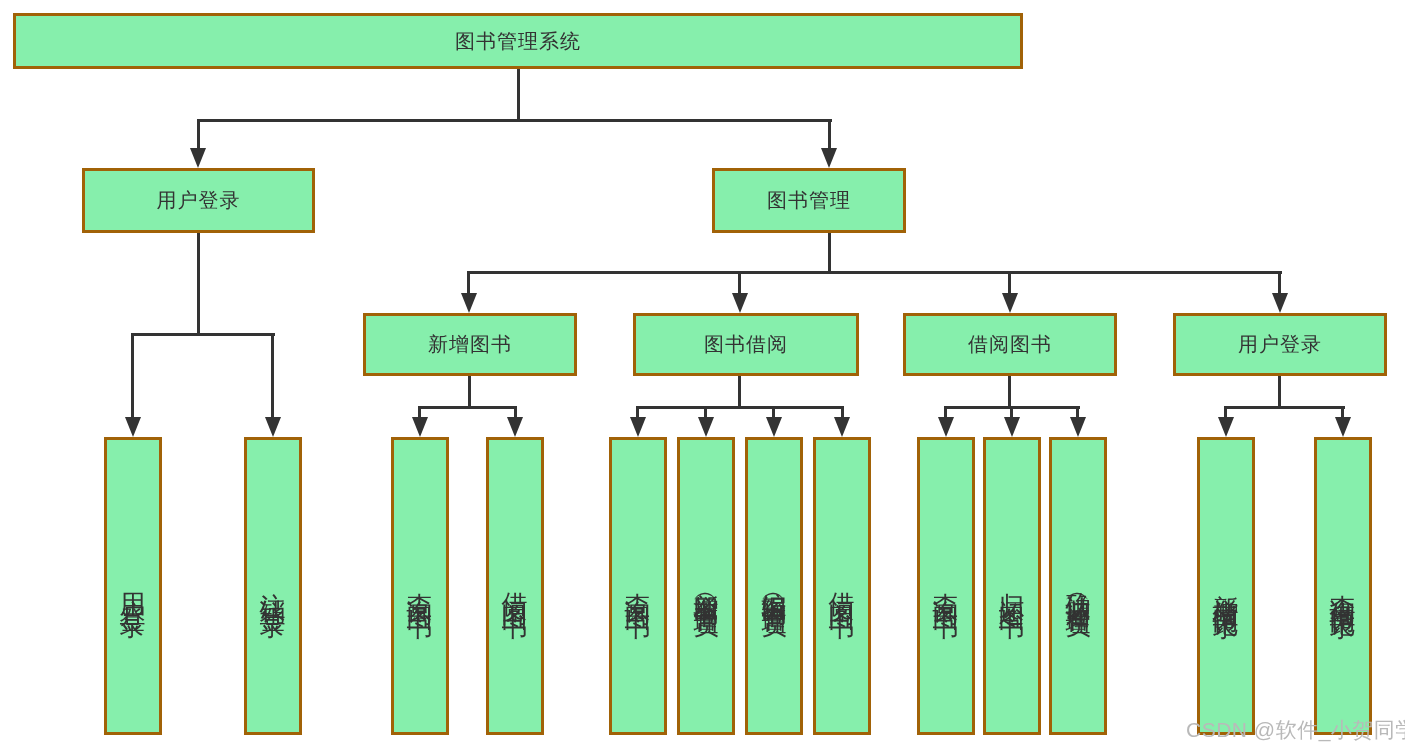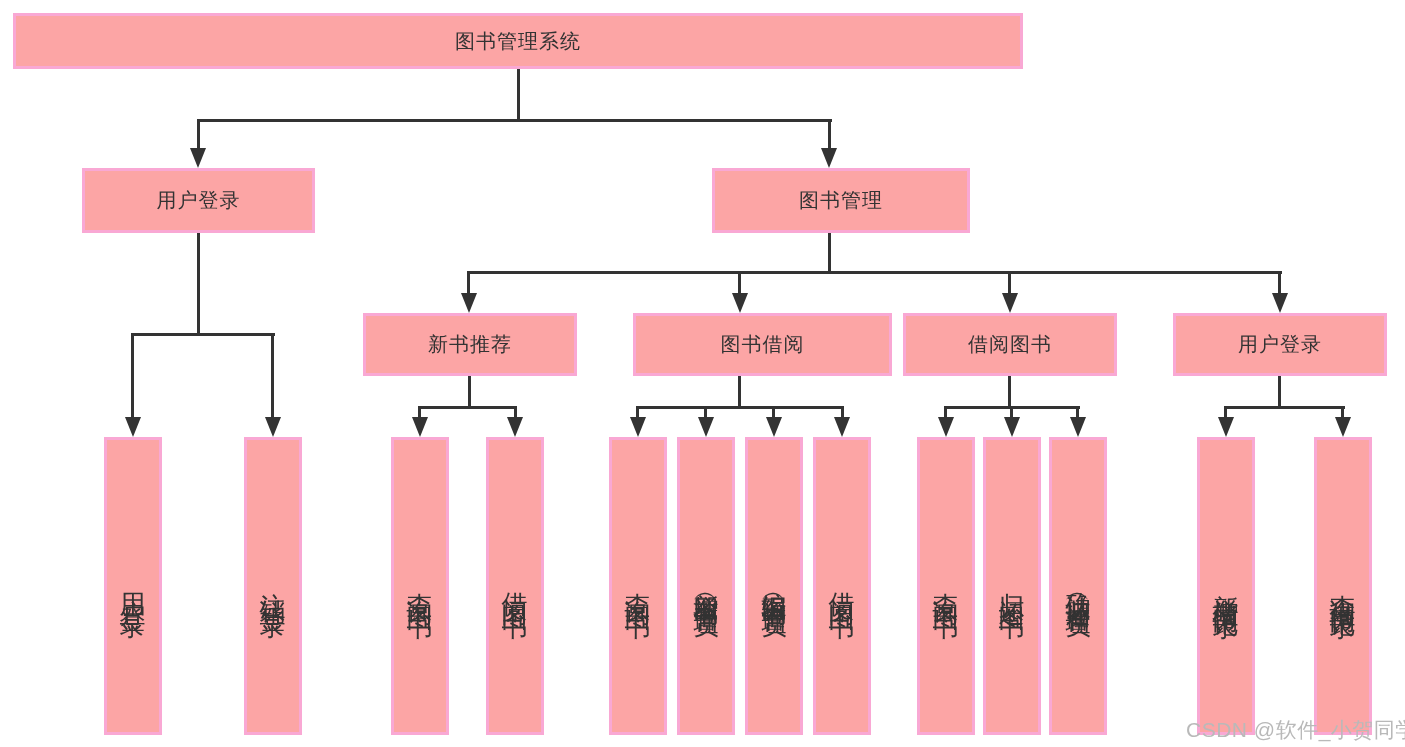--- a/index.html
+++ b/index.html
@@ -4,21 +4,21 @@
 <style>
   html,body { margin:0; padding:0; background:#ffffff; }
   #stage {
     position:relative; width:1405px; height:747px;
     background:#ffffff; overflow:hidden;
     font-family:"Liberation Sans", sans-serif;
     color:#333333;
   }
   .box {
     position:absolute; box-sizing:border-box;
-    border:3px solid #f9a8d4; background:#fca5a5;
+    border:3px solid #a16207; background:#86efac;
     display:flex; align-items:center; justify-content:center;
     font-size:20px; color:#333333; letter-spacing:1px;
   }
   .leaf {
     writing-mode:vertical-rl; text-orientation:mixed;
     font-size:26px; line-height:1;
   }
   .ls4 { letter-spacing:7px; }
   .ls6 { letter-spacing:4px; }
   .ls9 { letter-spacing:3px; font-size:25px; }
@@ -43,42 +43,42 @@
   <div class="box" style="left:13px; top:13px; width:1010px; height:56px;">图书管理系统</div>
 
   <div class="line" style="left:517px; top:69px; width:3px; height:53px;"></div>
   <div class="line" style="left:197px; top:119px; width:635px; height:3px;"></div>
   <div class="line" style="left:197px; top:119px; width:3px; height:31px;"></div>
   <div class="arrow" style="left:190px; top:148px;"></div>
   <div class="line" style="left:828px; top:119px; width:3px; height:31px;"></div>
   <div class="arrow" style="left:821px; top:148px;"></div>
 
   <div class="box" style="left:82px; top:168px; width:233px; height:65px;">用户登录</div>
-  <div class="box" style="left:712px; top:168px; width:258px; height:65px;">图书管理</div>
+  <div class="box" style="left:712px; top:168px; width:194px; height:65px;">图书管理</div>
 
   <div class="line" style="left:197px; top:233px; width:3px; height:102px;"></div>
   <div class="line" style="left:131px; top:333px; width:144px; height:3px;"></div>
   <div class="line" style="left:131px; top:333px; width:3px; height:86px;"></div>
   <div class="arrow" style="left:125px; top:417px;"></div>
   <div class="line" style="left:271px; top:333px; width:3px; height:86px;"></div>
   <div class="arrow" style="left:265px; top:417px;"></div>
 
   <div class="line" style="left:828px; top:233px; width:3px; height:41px;"></div>
   <div class="line" style="left:467px; top:271px; width:815px; height:3px;"></div>
   <div class="line" style="left:467px; top:271px; width:3px; height:24px;"></div>
   <div class="arrow" style="left:461px; top:293px;"></div>
   <div class="line" style="left:738px; top:271px; width:3px; height:24px;"></div>
   <div class="arrow" style="left:732px; top:293px;"></div>
   <div class="line" style="left:1008px; top:271px; width:3px; height:24px;"></div>
   <div class="arrow" style="left:1002px; top:293px;"></div>
   <div class="line" style="left:1278px; top:271px; width:3px; height:24px;"></div>
   <div class="arrow" style="left:1272px; top:293px;"></div>
 
-  <div class="box" style="left:363px; top:313px; width:214px; height:63px;">新书推荐</div>
-  <div class="box" style="left:633px; top:313px; width:259px; height:63px;">图书借阅</div>
+  <div class="box" style="left:363px; top:313px; width:214px; height:63px;">新增图书</div>
+  <div class="box" style="left:633px; top:313px; width:226px; height:63px;">图书借阅</div>
   <div class="box" style="left:903px; top:313px; width:214px; height:63px;">借阅图书</div>
   <div class="box" style="left:1173px; top:313px; width:214px; height:63px;">用户登录</div>
 
   <div class="line" style="left:468px; top:376px; width:3px; height:33px;"></div>
   <div class="line" style="left:418px; top:406px; width:99px; height:3px;"></div>
   <div class="line" style="left:418px; top:406px; width:3px; height:14px;"></div>
   <div class="arrow" style="left:412px; top:417px;"></div>
   <div class="line" style="left:514px; top:406px; width:3px; height:14px;"></div>
   <div class="arrow" style="left:507px; top:417px;"></div>
 

